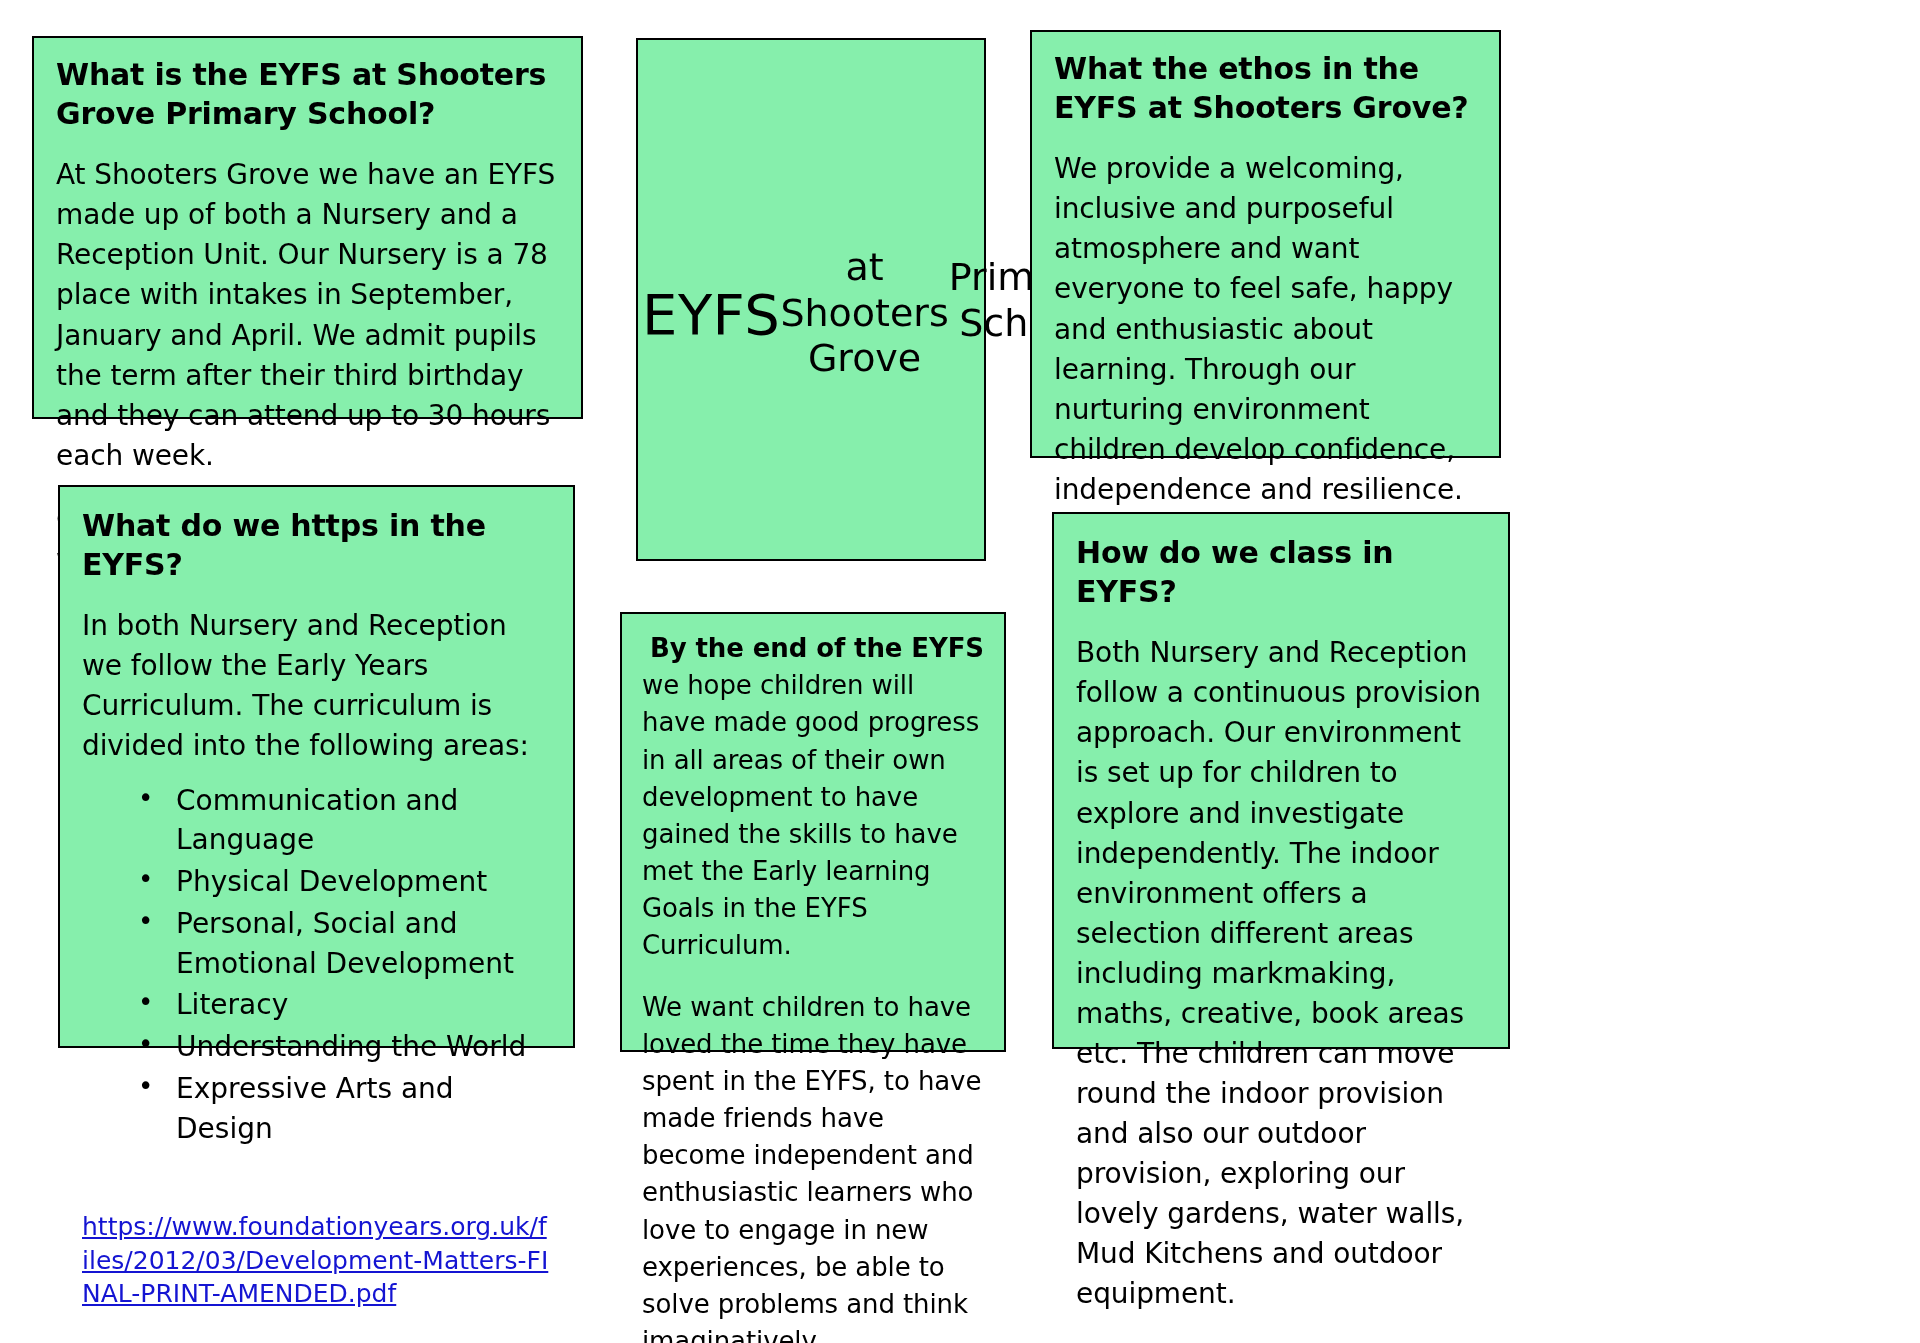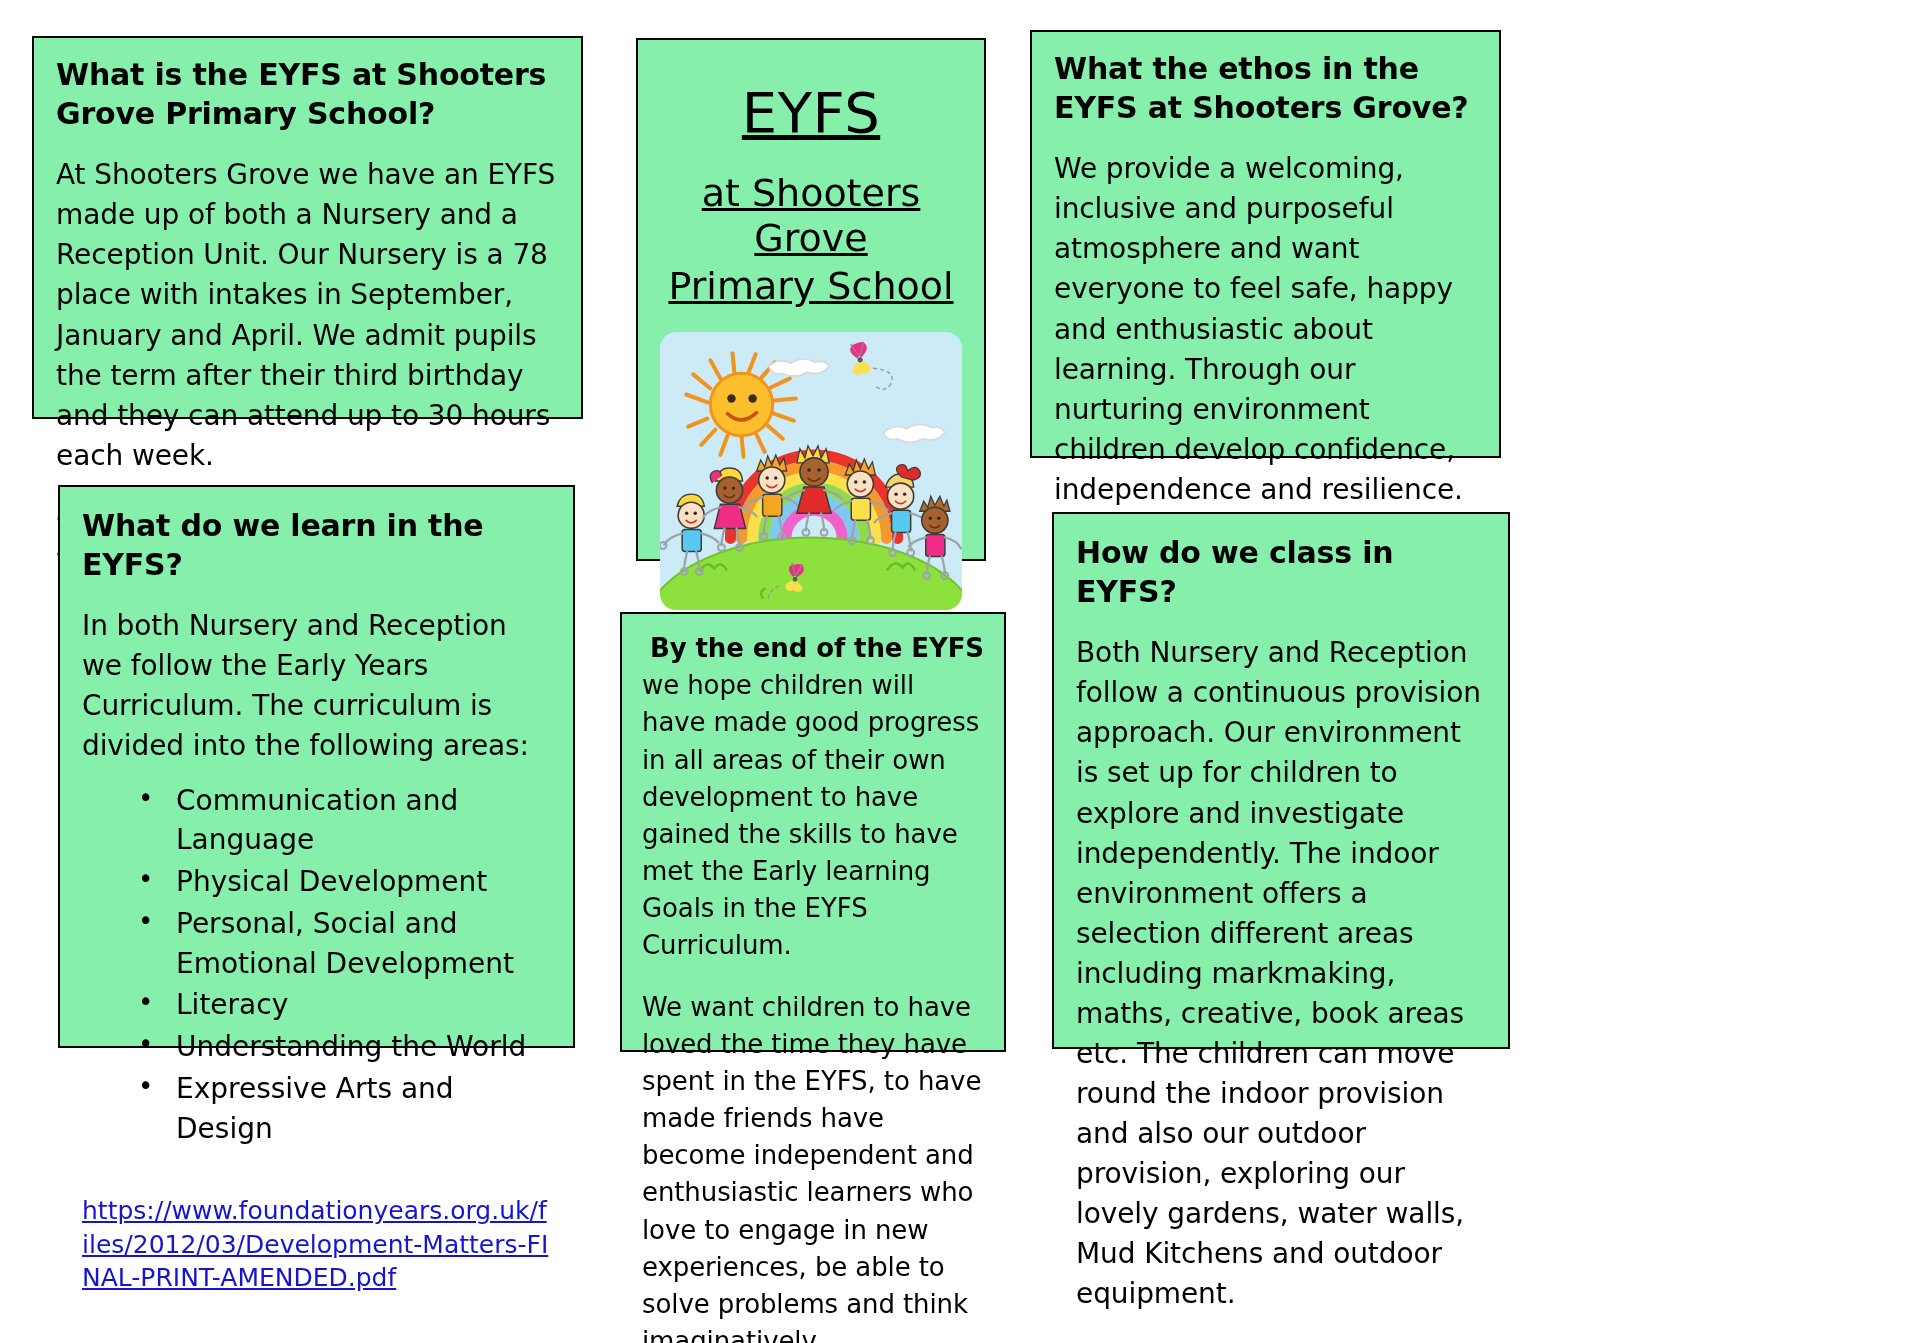--- a/index.html
+++ b/index.html
@@ -71,42 +71,41 @@
     line-height: 1.42;
   }
 
   .link {
     display: block;
     font-size: 25px;
     line-height: 1.33;
     color: #1414d2;
     text-decoration: underline;
     word-break: break-all;
-    margin-top: 46px;
+    margin-top: 62px;
     cursor: pointer;
   }
 
   
   #box-what-is-eyfs {
     left: 32px;   top: 36px;
     width: 551px; height: 383px;
   }
   #box-what-we-learn {
     left: 58px;   top: 485px;
     width: 517px; height: 563px;
     padding-top: 20px;
   }
   #box-cover {
     left: 636px;  top: 38px;
     width: 350px; height: 523px;
-    padding: 12px;
+    padding: 4px;
     display: flex;
-    flex-direction: column;
+    flex-direction: row;
     align-items: center;
-    text-decoration: underline;
   }
   #box-by-the-end {
     left: 620px;  top: 612px;
     width: 386px; height: 440px;
     padding: 16px 20px;
   }
   #box-ethos {
     left: 1030px; top: 30px;
     width: 471px; height: 428px;
   }
@@ -147,21 +146,21 @@
 
 <div class="page">
 
   <section class="box" id="box-what-is-eyfs">
     <h2 class="box-title">What is the EYFS at Shooters Grove Primary School?</h2>
     <p class="para">At Shooters Grove we have an EYFS made up of both a Nursery and a Reception Unit. Our Nursery is a 78 place with intakes in September, January and April. We admit pupils the term after their third birthday and they can attend up to 30 hours each week.</p>
     <p class="para">Our Reception Unit has two classes with up to 30 children in each class.</p>
   </section>
 
   <section class="box" id="box-what-we-learn">
-    <h2 class="box-title">What do we learn in the EYFS?</h2>
+    <h2 class="box-title">What do we https in the EYFS?</h2>
     <p class="para" style="margin-bottom:0;">In both Nursery and Reception we follow the Early Years Curriculum. The curriculum is divided into the following areas:</p>
     <ul class="bullets">
       <li>Communication and Language</li>
       <li>Physical Development</li>
       <li>Personal, Social and Emotional Development</li>
       <li>Literacy</li>
       <li>Understanding the World</li>
       <li>Expressive Arts and Design</li>
     </ul>
     <a class="link">https://www.foundationyears.org.uk/files/2012/03/Development-Matters-FINAL-PRINT-AMENDED.pdf</a>

